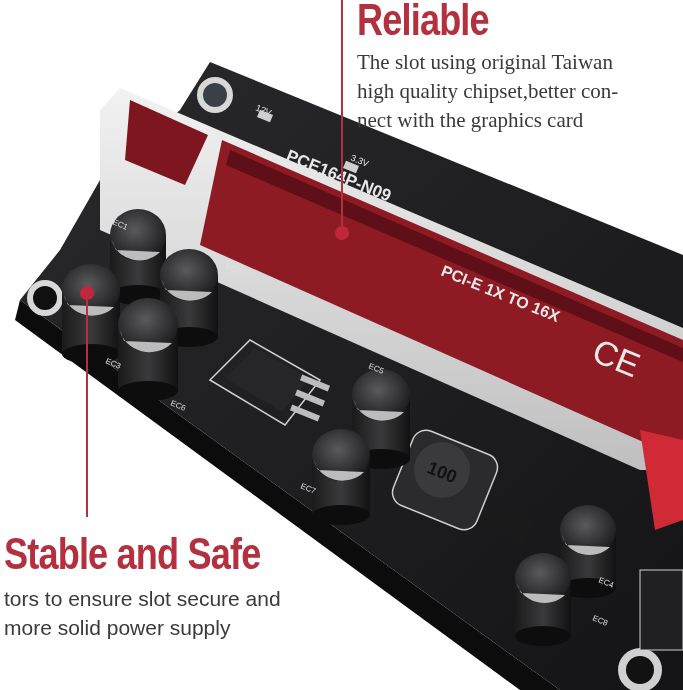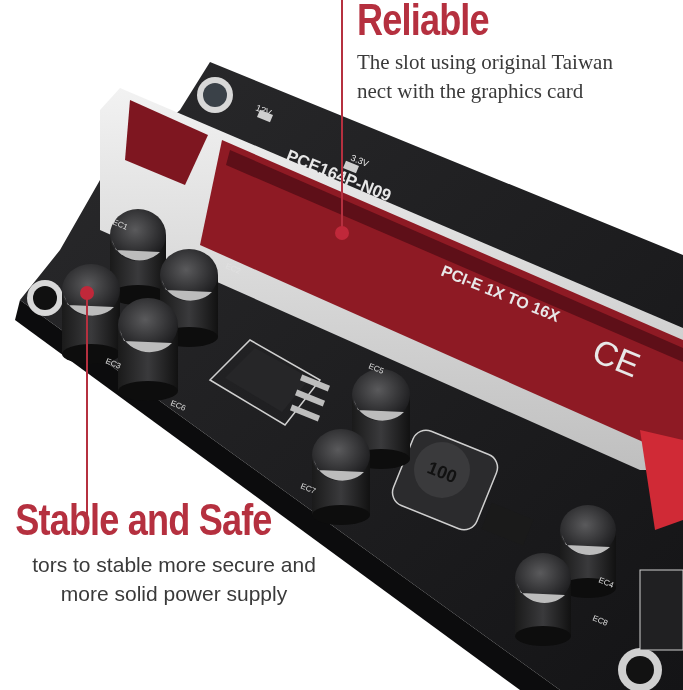--- a/index.html
+++ b/index.html
@@ -28,21 +28,21 @@
       font-size: 21px;
       line-height: 29px;
       margin: 0;
     }
     .callout-body span { display: block; white-space: nowrap; }
 
     #callout-reliable { left: 357px; top: -4px; width: 326px; }
     #callout-reliable .callout-title { font-size: 44px; line-height: 48px; }
     #callout-reliable .callout-body { margin-top: 4px; font-family: Liberation Serif, serif; }
 
-    #callout-stable { left: 4px; top: 496px; width: 340px; text-align: center; }
+    #callout-stable { left: 4px; top: 530px; width: 340px; }
     #callout-stable .callout-title { font-size: 44px; line-height: 48px; }
     #callout-stable .callout-body { margin-top: 6px; }
 
     .leader-line { position: absolute; background: #b5303f; width: 2px; }
     .leader-dot { position: absolute; width: 14px; height: 14px; border-radius: 50%; background: #c0283a; }
   </style>
 </head>
 <body>
 
 <div class="stage">
@@ -182,24 +182,25 @@
   <div class="leader-line" style="left:341px; top:0px; height:232px;"></div>
   <div class="leader-dot" style="left:335px; top:226px;"></div>
 
   <div class="leader-line" style="left:86px; top:292px; height:225px;"></div>
   <div class="leader-dot" style="left:80px; top:286px;"></div>
 
   <div class="callout" id="callout-reliable">
     <h2 class="callout-title">Reliable</h2>
     <p class="callout-body">
       <span>The slot using original Taiwan</span>
+      <span>high quality chipset,better con-</span>
       <span>nect with the graphics card</span>
     </p>
   </div>
 
   <div class="callout" id="callout-stable">
     <h2 class="callout-title">Stable and Safe</h2>
     <p class="callout-body">
-      <span>tors to stable more secure and</span>
+      <span>tors to ensure slot secure and</span>
       <span>more solid power supply</span>
     </p>
   </div>
 </div>
 
 </body></html>

